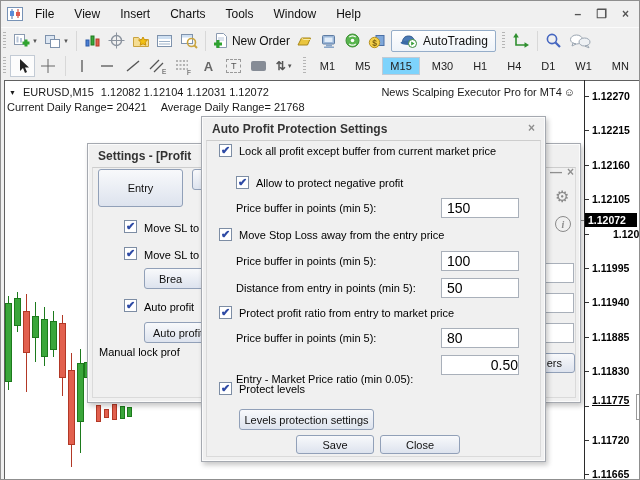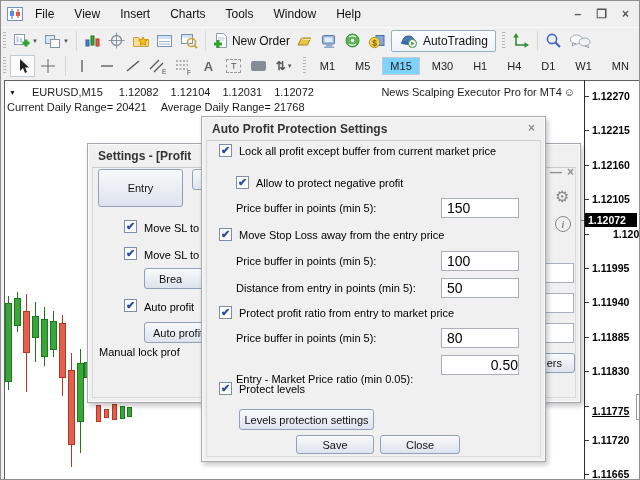--- a/index.html
+++ b/index.html
@@ -22,21 +22,21 @@
   .tool{width:26px;height:22px;display:flex;align-items:center;justify-content:center;gap:1px}
   .tool.sel{background:#fcfcfc;border:1px solid #c3cbd5}
   .glyph{font-size:12px;color:#666;font-weight:700;line-height:1}
   .labelbox{width:15px;height:14px;border:1px dashed #9a9a9a;display:flex;align-items:center;justify-content:center;font-size:9px;color:#555}
   .shapebox{width:15px;height:10px;background:#868c96;border-radius:2px}
   .tf{font-size:11px;color:#222;padding:3px 8px;margin:0 2px;white-space:nowrap}
   .tf.active{background:#7dd3fc;border:1px solid #c2cad4;padding:2px 7px}
   
   .chart{position:absolute;left:3px;top:79px;width:637px;height:401px;background:#fff;border-left:1px solid #606060;border-top:1px solid #606060;z-index:0}
   .candles{position:absolute;inset:0;z-index:1;pointer-events:none}
-  .hline1{position:absolute;left:8px;top:85px;display:flex;gap:16px;align-items:center;font-size:11px;color:#1a1a1a;z-index:2;white-space:nowrap}
+  .hline1{position:absolute;left:8px;top:85px;display:flex;gap:7px;align-items:center;font-size:11px;color:#1a1a1a;z-index:2;white-space:nowrap}
   .hline2{position:absolute;left:6px;top:100px;display:flex;gap:14px;font-size:11px;color:#1a1a1a;z-index:2;white-space:nowrap}
   .eatitle{position:absolute;right:64px;top:85px;display:flex;gap:2px;align-items:center;font-size:11px;color:#1a1a1a;z-index:2;white-space:nowrap}
   .axisline{position:absolute;left:583px;top:79px;width:1px;height:401px;background:#2b2b2b;z-index:3}
   .price-axis{position:absolute;left:584px;top:79px;width:56px;height:401px;z-index:3}
   .ptick{position:absolute;left:7px;font-size:10.5px;font-weight:700;color:#000;white-space:nowrap}
   .pdash{position:absolute;left:0;width:4px;height:1px;background:#333}
   .ptag{position:absolute;left:0;top:133px;width:52px;height:14px;background:#000;color:#fff;font-size:10.5px;font-weight:700;display:flex;align-items:center;padding-left:3px}
   .ptagline{position:absolute;left:575px;top:219px;width:8px;height:1px;background:#8a8a8a;z-index:3}
   .edgebox{position:absolute;left:635px;top:393px;width:5px;height:26px;background:#fff;border:1px solid #9a9a9a;z-index:4}
   
@@ -343,21 +343,21 @@
       <div class="ptick" style="top: 147.6px; margin-left: 21px;">1.12050</div>
       <div class="pdash" style="top: 188px;"></div>
       <div class="ptick" style="top: 182px;">1.11995</div>
       <div class="pdash" style="top: 222.4px;"></div>
       <div class="ptick" style="top: 216.4px;">1.11940</div>
       <div class="pdash" style="top: 256.8px;"></div>
       <div class="ptick" style="top: 250.8px;">1.11885</div>
       <div class="pdash" style="top: 291.2px;"></div>
       <div class="ptick" style="top: 285.2px;">1.11830</div>
       <div class="pdash" style="top: 325.6px;"></div>
-      <div class="ptick" style="top: 325px; text-decoration: underline;">1.11775</div>
+      <div class="ptick" style="top: 314px; text-decoration: underline;">1.11775</div>
       <div class="pdash" style="top: 360px;"></div>
       <div class="ptick" style="top: 354px;">1.11720</div>
       <div class="pdash" style="top: 394.4px;"></div>
       <div class="ptick" style="top: 388.4px;">1.11665</div>
     </div>
   <div class="edgebox"></div>
 
   <div class="dlg settings">
     <span class="dlg-title">Settings - [Profit</span>
     <span class="dlg-x" style="left:462px;top:22px">—</span>

